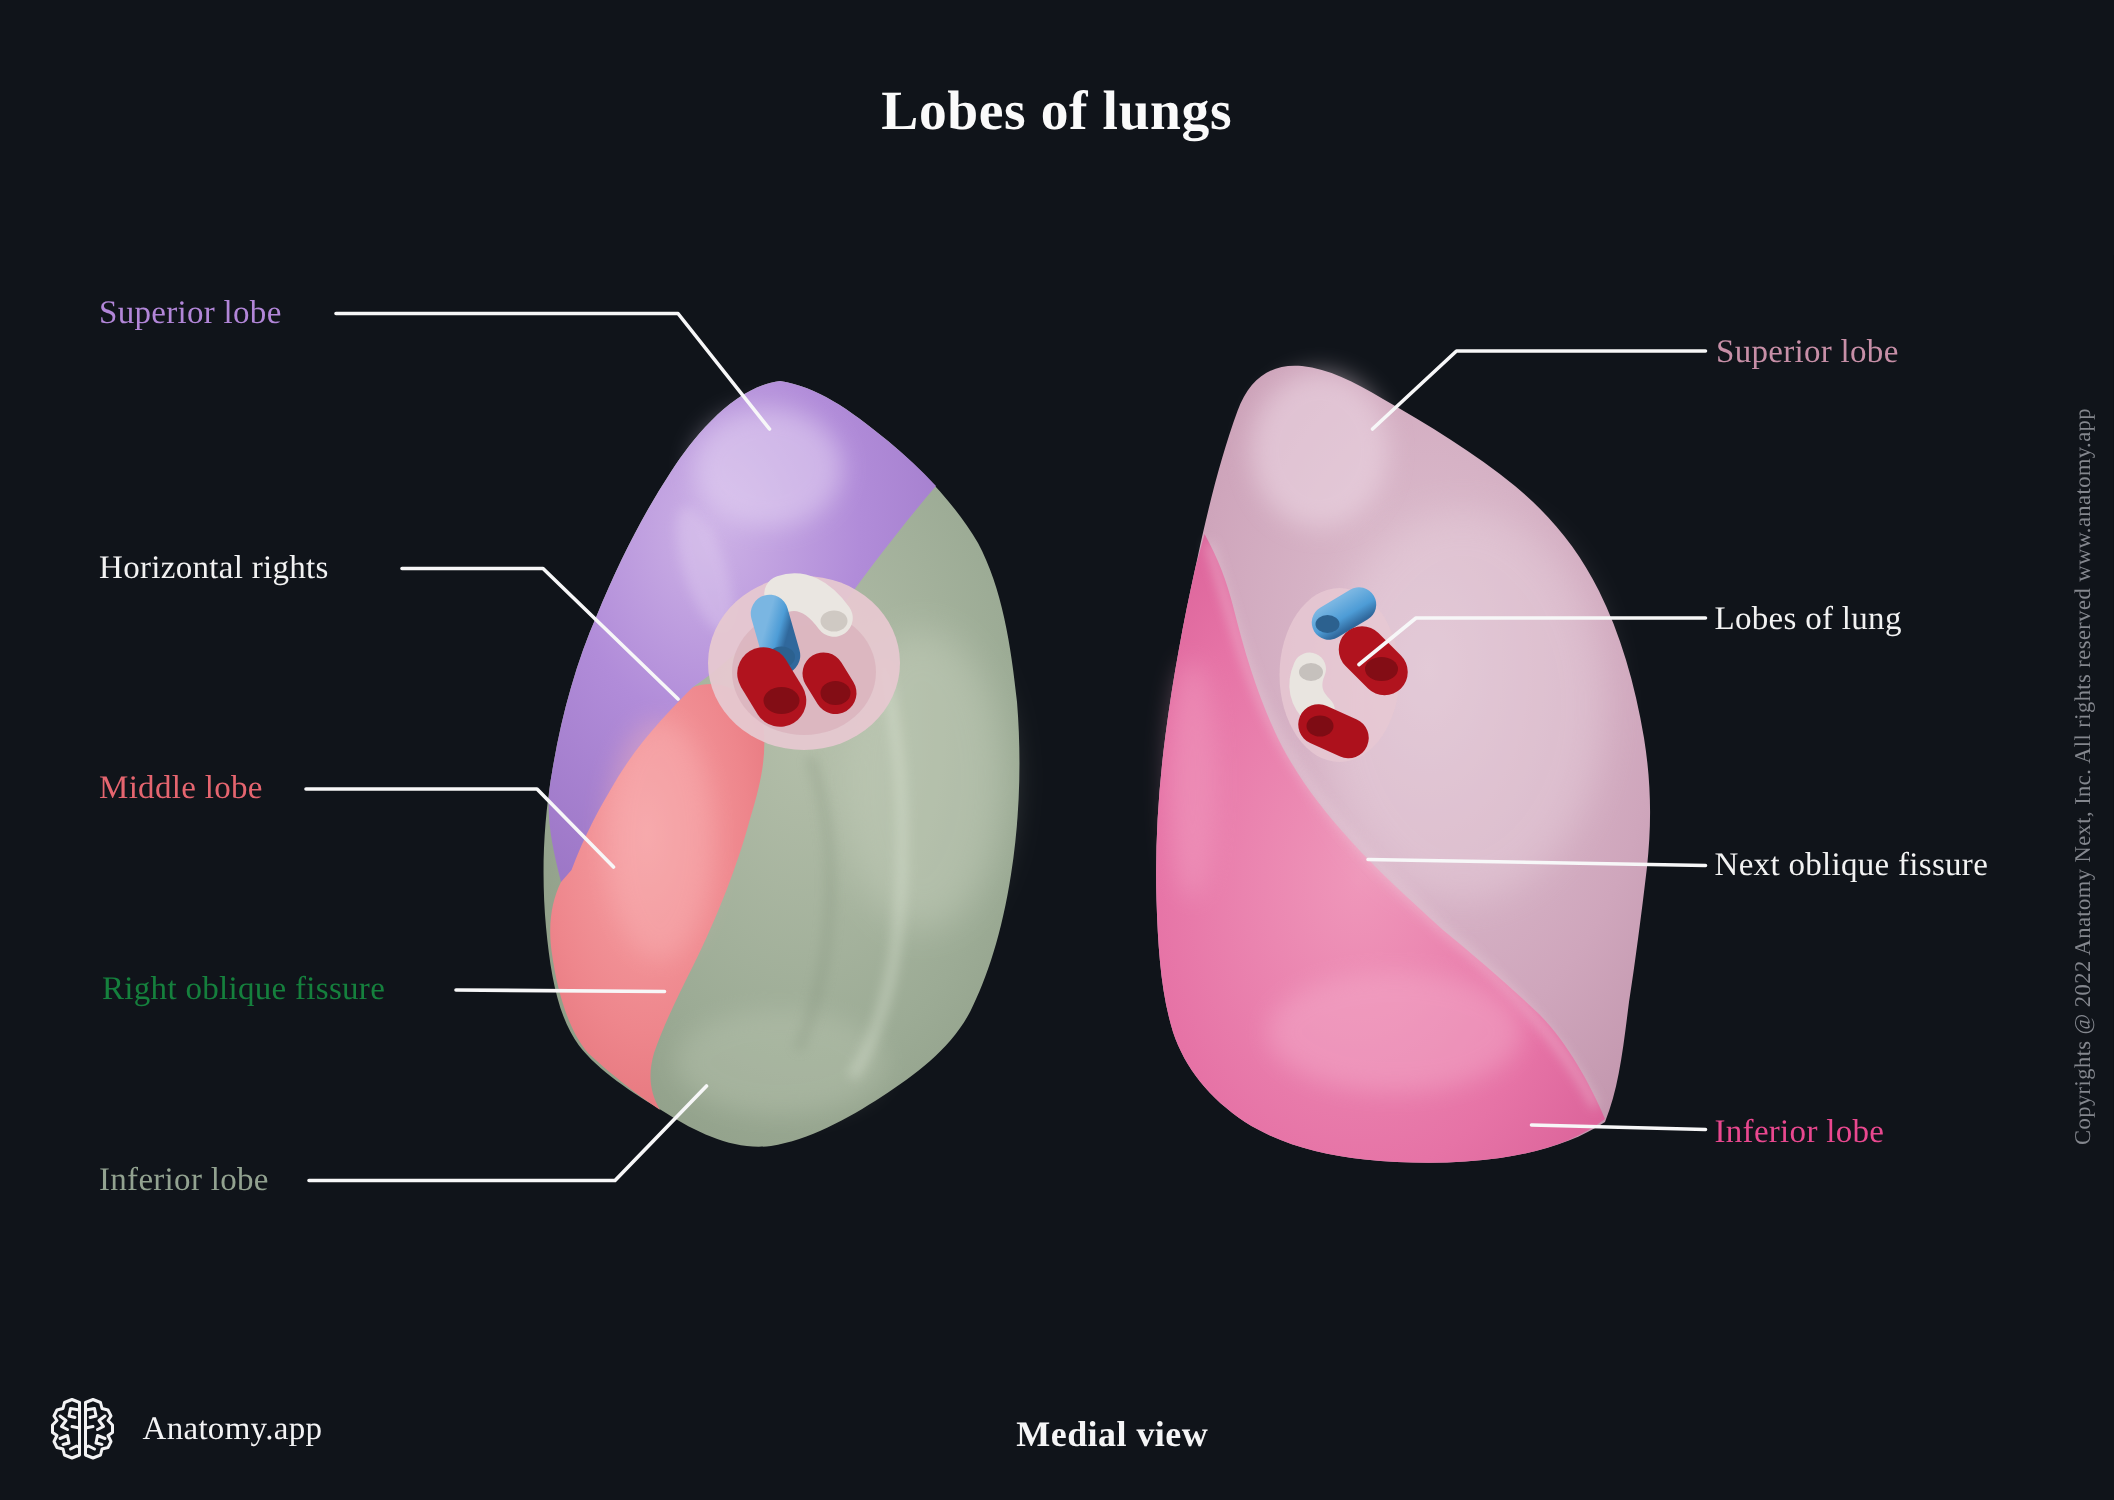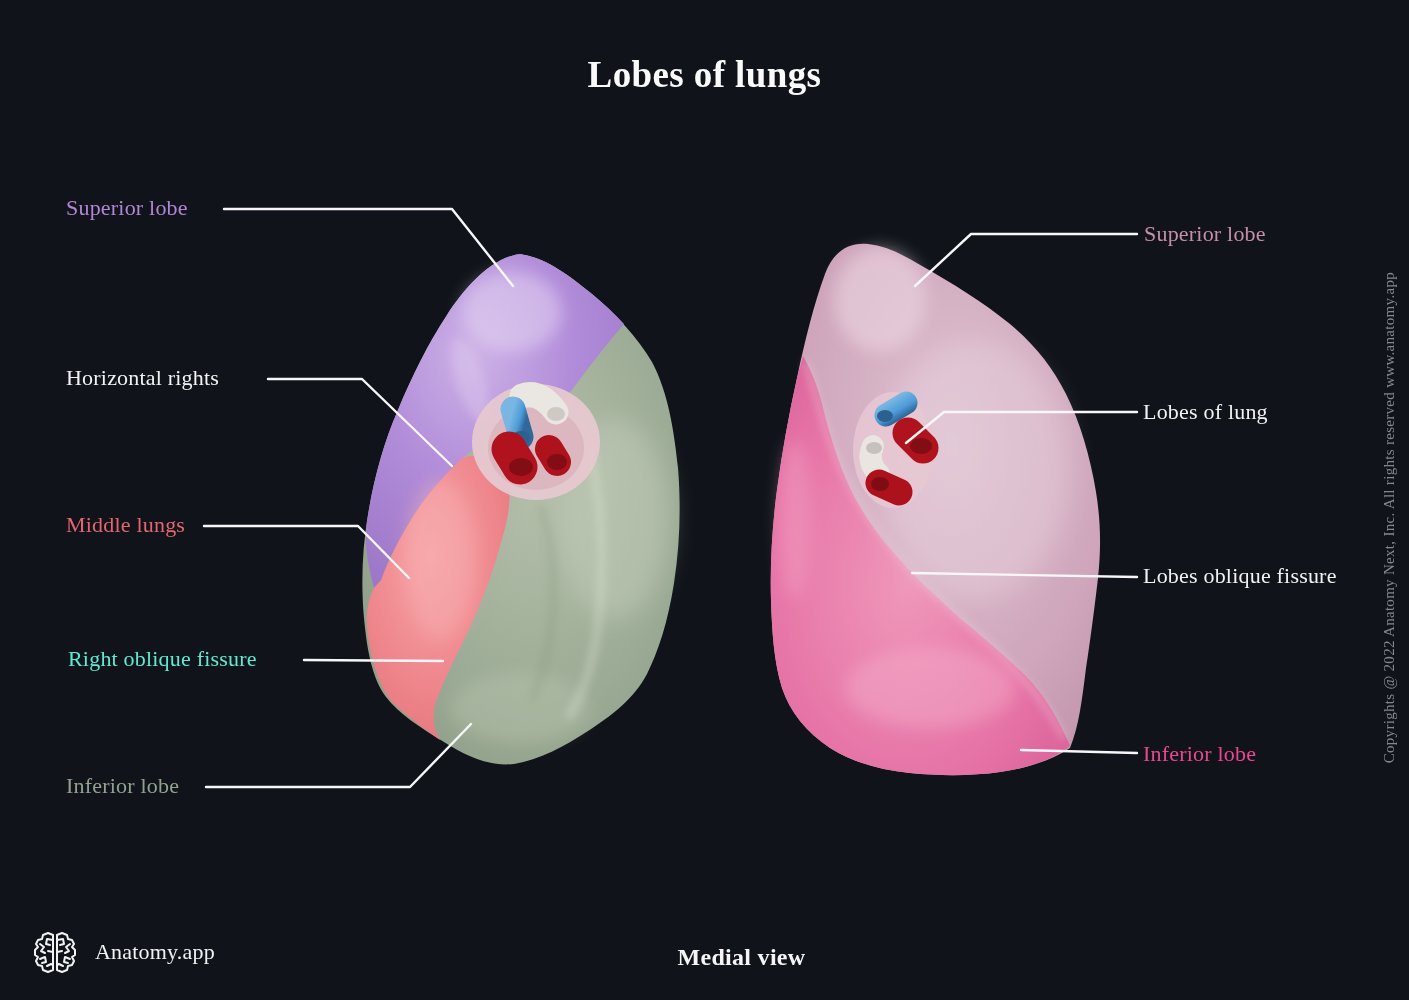--- a/index.html
+++ b/index.html
@@ -184,27 +184,27 @@
       <polyline points="1137,412 944,412 906,443"></polyline>
       <polyline points="1137,577 912,573"></polyline>
       <polyline points="1137,753 1021,750"></polyline>
     </g>
   </svg>
 
   <h1 class="title">Lobes of lungs</h1>
 
   <span class="label" style="left: 66px; top: 195px; color: rgb(178, 134, 216);">Superior lobe</span>
   <span class="label" style="left: 66px; top: 365px; color: rgb(242, 242, 242);">Horizontal rights</span>
-  <span class="label" style="left: 66px; top: 512px; color: rgb(229, 101, 111);">Middle lungs</span>
-  <span class="label" style="left: 68px; top: 646px; color: #5eead4;">Right oblique fissure</span>
+  <span class="label" style="left: 66px; top: 512px; color: rgb(229, 101, 111);">Middle lobe</span>
+  <span class="label" style="left: 68px; top: 646px; color: #15803d;">Right oblique fissure</span>
   <span class="label" style="left: 66px; top: 773px; color: rgb(146, 162, 144);">Inferior lobe</span>
 
   <span class="label" style="left: 1144px; top: 221px; color: rgb(199, 143, 167);">Superior lobe</span>
   <span class="label" style="left: 1143px; top: 399px; color: rgb(242, 242, 242);">Lobes of lung</span>
-  <span class="label" style="left: 1143px; top: 563px; color: rgb(242, 242, 242);">Lobes oblique fissure</span>
+  <span class="label" style="left: 1143px; top: 563px; color: rgb(242, 242, 242);">Next oblique fissure</span>
   <span class="label" style="left: 1143px; top: 741px; color: rgb(233, 72, 143);">Inferior lobe</span>
 
   <div class="view-row">
     <span class="view-label">Medial view</span>
   </div>
 
   <div class="brand">
     <span style="display:inline-flex">
       <svg width="50" height="44" viewBox="0 0 48 44" fill="none" stroke="#f2f2f3" stroke-width="2" stroke-linejoin="round" stroke-linecap="round">
 

